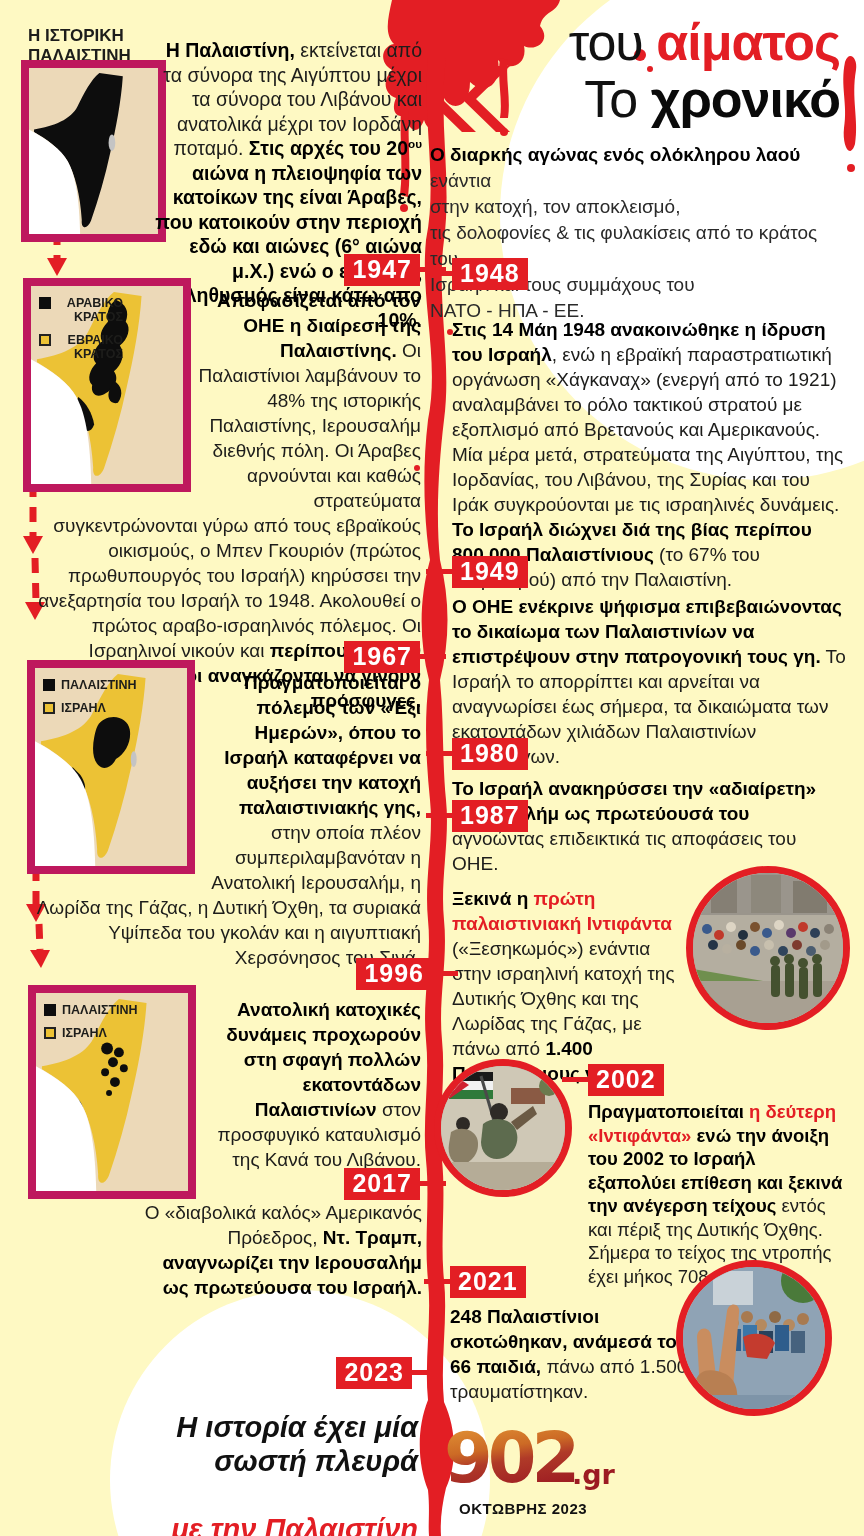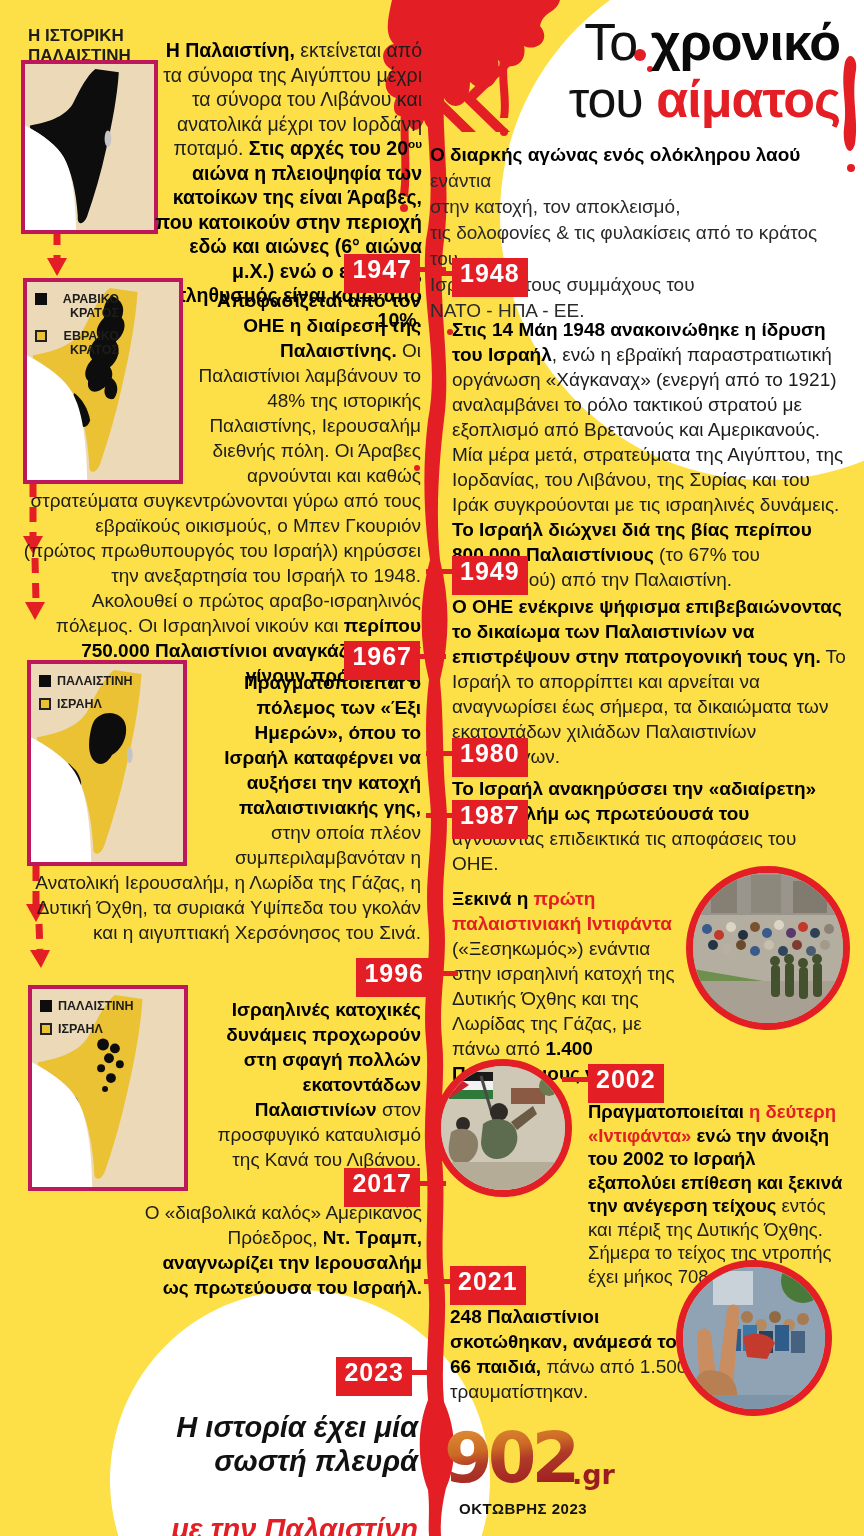--- a/index.html
+++ b/index.html
@@ -1,36 +1,36 @@
 <!DOCTYPE html>
 <html><head>
 <meta charset="utf-8">
 <style>
   html,body{margin:0;padding:0;background:#c9c9c9;}
-  .canvas{position:relative;width:864px;height:1536px;background:#fde047;overflow:hidden;
+  .canvas{position:relative;width:864px;height:1536px;background:#fef9c3;overflow:hidden;
           font-family:"Liberation Sans",sans-serif;color:#1d1d1b;}
   .abs{position:absolute;}
   
   .wcircle{position:absolute;border-radius:50%;background:#fff;z-index:0;}
   .wc-top{left:500px;top:-50px;width:530px;height:530px;}
   .wc-bottom{left:110px;top:1290px;width:380px;height:380px;}
   svg.layer{position:absolute;left:0;top:0;z-index:1;pointer-events:none;}
   
   .hist-label{left:28px;top:26px;font-weight:700;font-size:17px;line-height:20px;white-space:pre-line;z-index:2;}
   .title{right:24px;top:14px;width:400px;text-align:right;z-index:2;letter-spacing:-1px;}
   .t-line{font-size:52px;line-height:57px;color:#111;}
   .t-line .sg-b{color:#0a0a0a;}
   .t-line .sg-r{color:#e31e24;}
   .subtitle{left:430px;top:142px;width:415px;text-align:left;font-size:19px;line-height:26px;
             white-space:pre-line;z-index:2;color:#2a2a2a;}
   .chevrons{left:428px;top:66px;z-index:2;}
   
   .intro{left:150px;top:38px;width:272px;text-align:right;font-size:19.5px;line-height:24.5px;z-index:2;}
   
-  .map-frame{border:4px solid #be185d;background:#ecd9b8;position:relative;overflow:hidden;}
+  .map-frame{border:8px solid #be185d;background:#ecd9b8;position:relative;overflow:hidden;}
   .mf1{left:21px;top:60px;width:129px;height:166px;z-index:2;position:absolute;}
   .map-svg{display:block;width:100%;height:100%;}
   .map-col{float:left;width:156px;margin:2px 12px 4px 0;}
   .map-col .map-frame{width:152px;height:198px;}
   .legend{position:absolute;left:8px;top:10px;width:84px;}
   .lg-row{display:flex;align-items:flex-start;margin-bottom:9px;font-weight:700;font-size:12.5px;line-height:14px;}
   .sq{flex:0 0 auto;width:12px;height:12px;margin:1px 6px 0 0;box-sizing:border-box;}
   .sq-b{background:#0d0d0d;}
   .sq-y{background:#ecc235;border:2px solid #222;}
   .map-caption{font-weight:700;font-size:16px;line-height:19px;margin-top:8px;white-space:pre-line;}
@@ -49,21 +49,21 @@
   .sec-1949{left:452px;top:594px;width:396px;}
   .sec-1980{left:452px;top:776px;width:394px;}
   .sec-1987{left:452px;top:886px;width:242px;}
   .sec-2002{left:588px;top:1100px;width:260px;font-size:18.5px;line-height:23.5px;}
   .sec-2021{left:450px;top:1304px;width:248px;}
   .sg-b{font-weight:700;color:#000;}
   .sg-r{color:#e31e24;}
   .sg-sup{vertical-align:super;font-size:60%;line-height:0;}
   
   .badge{position:absolute;z-index:3;background:#e31e24;color:#fff;font-weight:700;
-         font-size:25px;line-height:31px;padding:0 8px 8px;letter-spacing:1px;}
+         font-size:25px;line-height:31px;padding:0 8px 1px;letter-spacing:1px;}
   .badge::after,.badge::before{content:none;}
   .bl::after{content:"";position:absolute;left:100%;top:13px;width:26px;height:5px;background:#e31e24;}
   .br::before{content:"";position:absolute;right:100%;top:13px;width:26px;height:5px;background:#e31e24;}
   .b1947{top:254px;right:444px;}
   .b1948{top:258px;left:452px;}
   .b1949{top:556px;left:452px;}
   .b1967{top:641px;right:444px;}
   .b1980{top:738px;left:452px;}
   .b1987{top:800px;left:452px;}
   .b1996{top:958px;right:432px;}
@@ -133,22 +133,22 @@
   <div class="map-frame mf1">
     <svg class="map-svg" viewBox="0 0 154 200" preserveAspectRatio="none">
       <rect width="154" height="200" fill="#ecd9b8"></rect>
       <path d="M84,6 L112,10 C110,40 104,72 97,102 C91,130 83,158 74,184 C70,194 62,195 63,183 C61,152 55,129 46,112 C37,97 20,85 6,77 L6,74 C30,70 50,62 58,46 C66,30 74,14 84,6 Z" fill="#0d0d0d"></path>
       <path d="M0,74 C22,86 38,98 46,112 C56,130 60,158 61,200 L0,200 Z" fill="#fff"></path>
       <ellipse cx="99" cy="90" rx="4" ry="10" fill="#c4c4c4"></ellipse>
     </svg>
   </div>
 
   <div class="abs title">
+    <div class="t-line"><span>του </span><span class="sg-b sg-r">αίματος</span></div>
     <div class="t-line"><span>Το </span><span class="sg-b">χρονικό</span></div>
-    <div class="t-line"><span>του </span><span class="sg-b sg-r">αίματος</span></div>
   </div>
 
   <svg class="abs chevrons" width="82" height="66" viewBox="0 0 82 66">
     <g fill="#e31e24">
       <polygon points="34,0 0,33 34,66 48,66 14,33 48,0"></polygon>
       <polygon points="68,0 34,33 68,66 82,66 48,33 82,0"></polygon>
     </g>
   </svg>
 
   <div class="abs subtitle"><span class="sg-b">Ο διαρκής αγώνας ενός ολόκληρου λαού</span><span> ενάντια
@@ -305,21 +305,21 @@
               <span class="sq sq-b"></span>
               <span>ΠΑΛΑΙΣΤΙΝΗ</span>
             </div>
           <div class="lg-row">
               <span class="sq sq-y"></span>
               <span>ΙΣΡΑΗΛ</span>
             </div>
         </div>
       </div>
     </div>
-    <p><span class="sg-b">Ισραηλινές κατοχικές δυνάμεις προχωρούν στη σφαγή πολλών εκατοντάδων Παλαιστινίων</span><span> στον προσφυγικό καταυλισμό της Κανά του Λιβάνου.</span></p>
+    <p><span class="sg-b">Ανατολική κατοχικές δυνάμεις προχωρούν στη σφαγή πολλών εκατοντάδων Παλαιστινίων</span><span> στον προσφυγικό καταυλισμό της Κανά του Λιβάνου.</span></p>
   </div>
 
   <div class="photo ph-2002">
     <svg viewBox="0 0 124 124">
       <rect width="124" height="124" fill="#cfc8b6"></rect>
       <rect x="70" y="22" width="34" height="16" fill="#8a5a44"></rect>
       <circle cx="108" cy="20" r="10" fill="#6b7a4e"></circle>
       <g>
         <rect x="8" y="6" width="44" height="9" fill="#1a1a1a"></rect>
         <rect x="8" y="15" width="44" height="9" fill="#f2f2f2"></rect>

